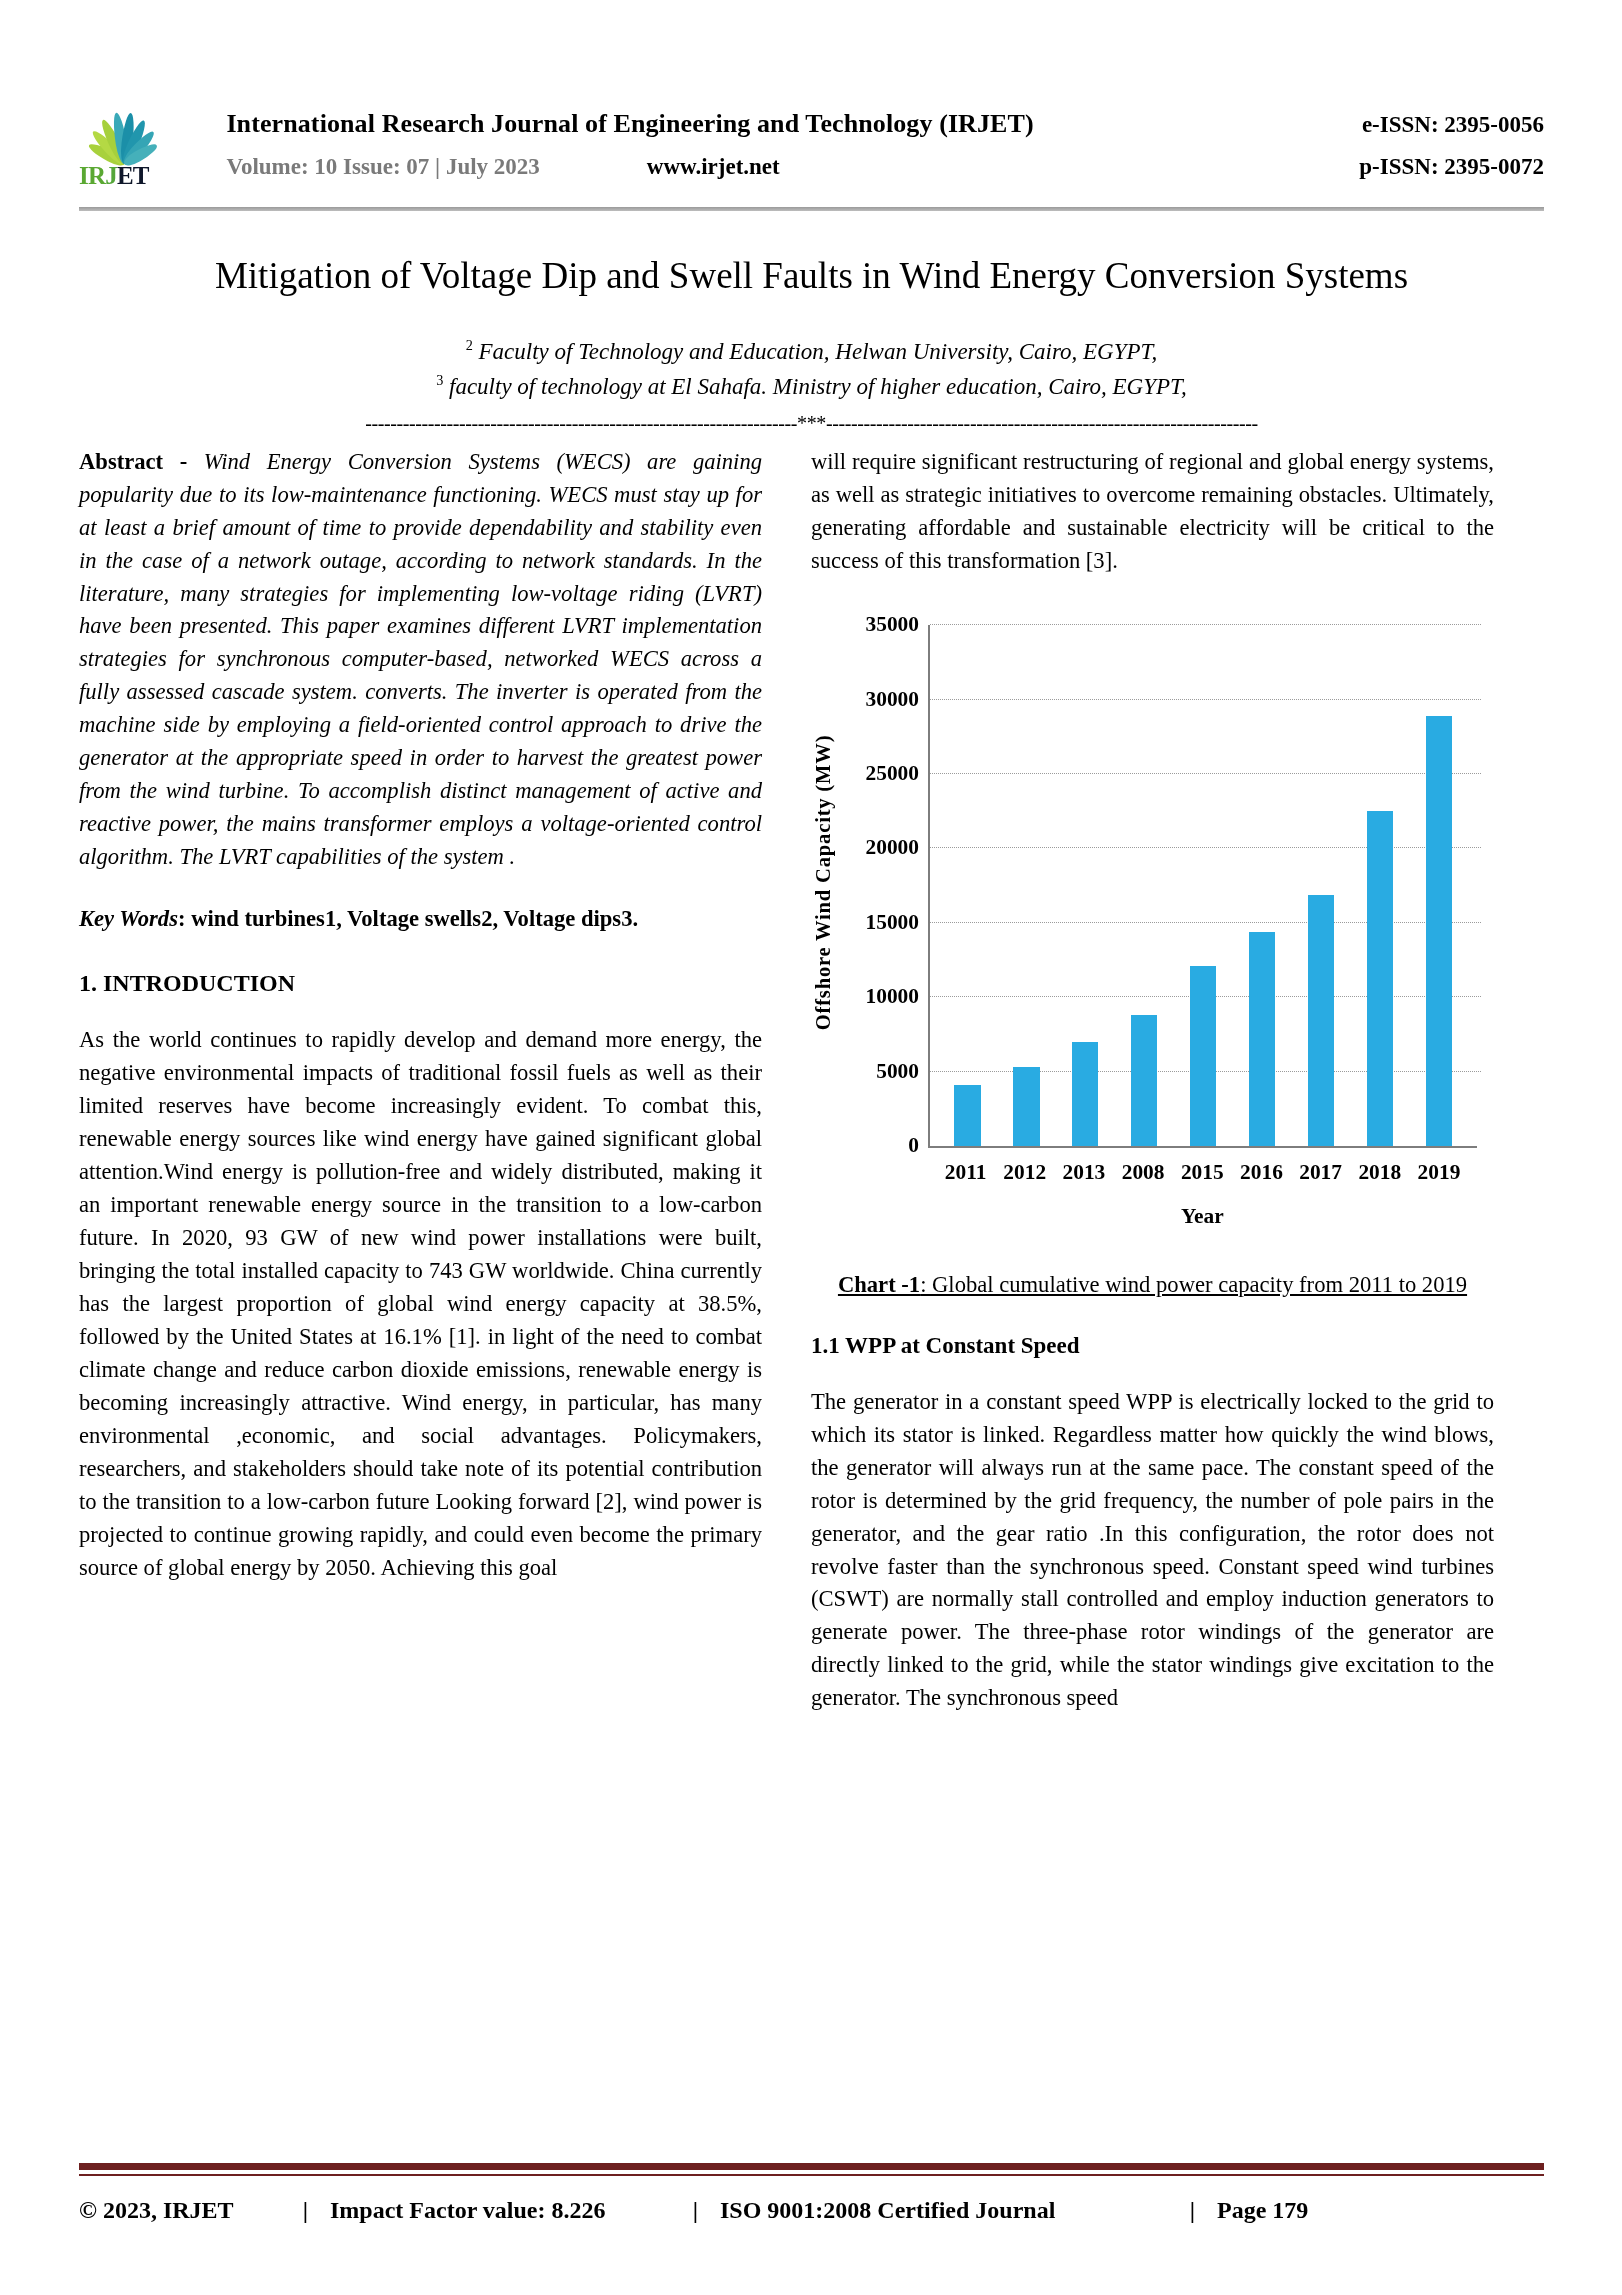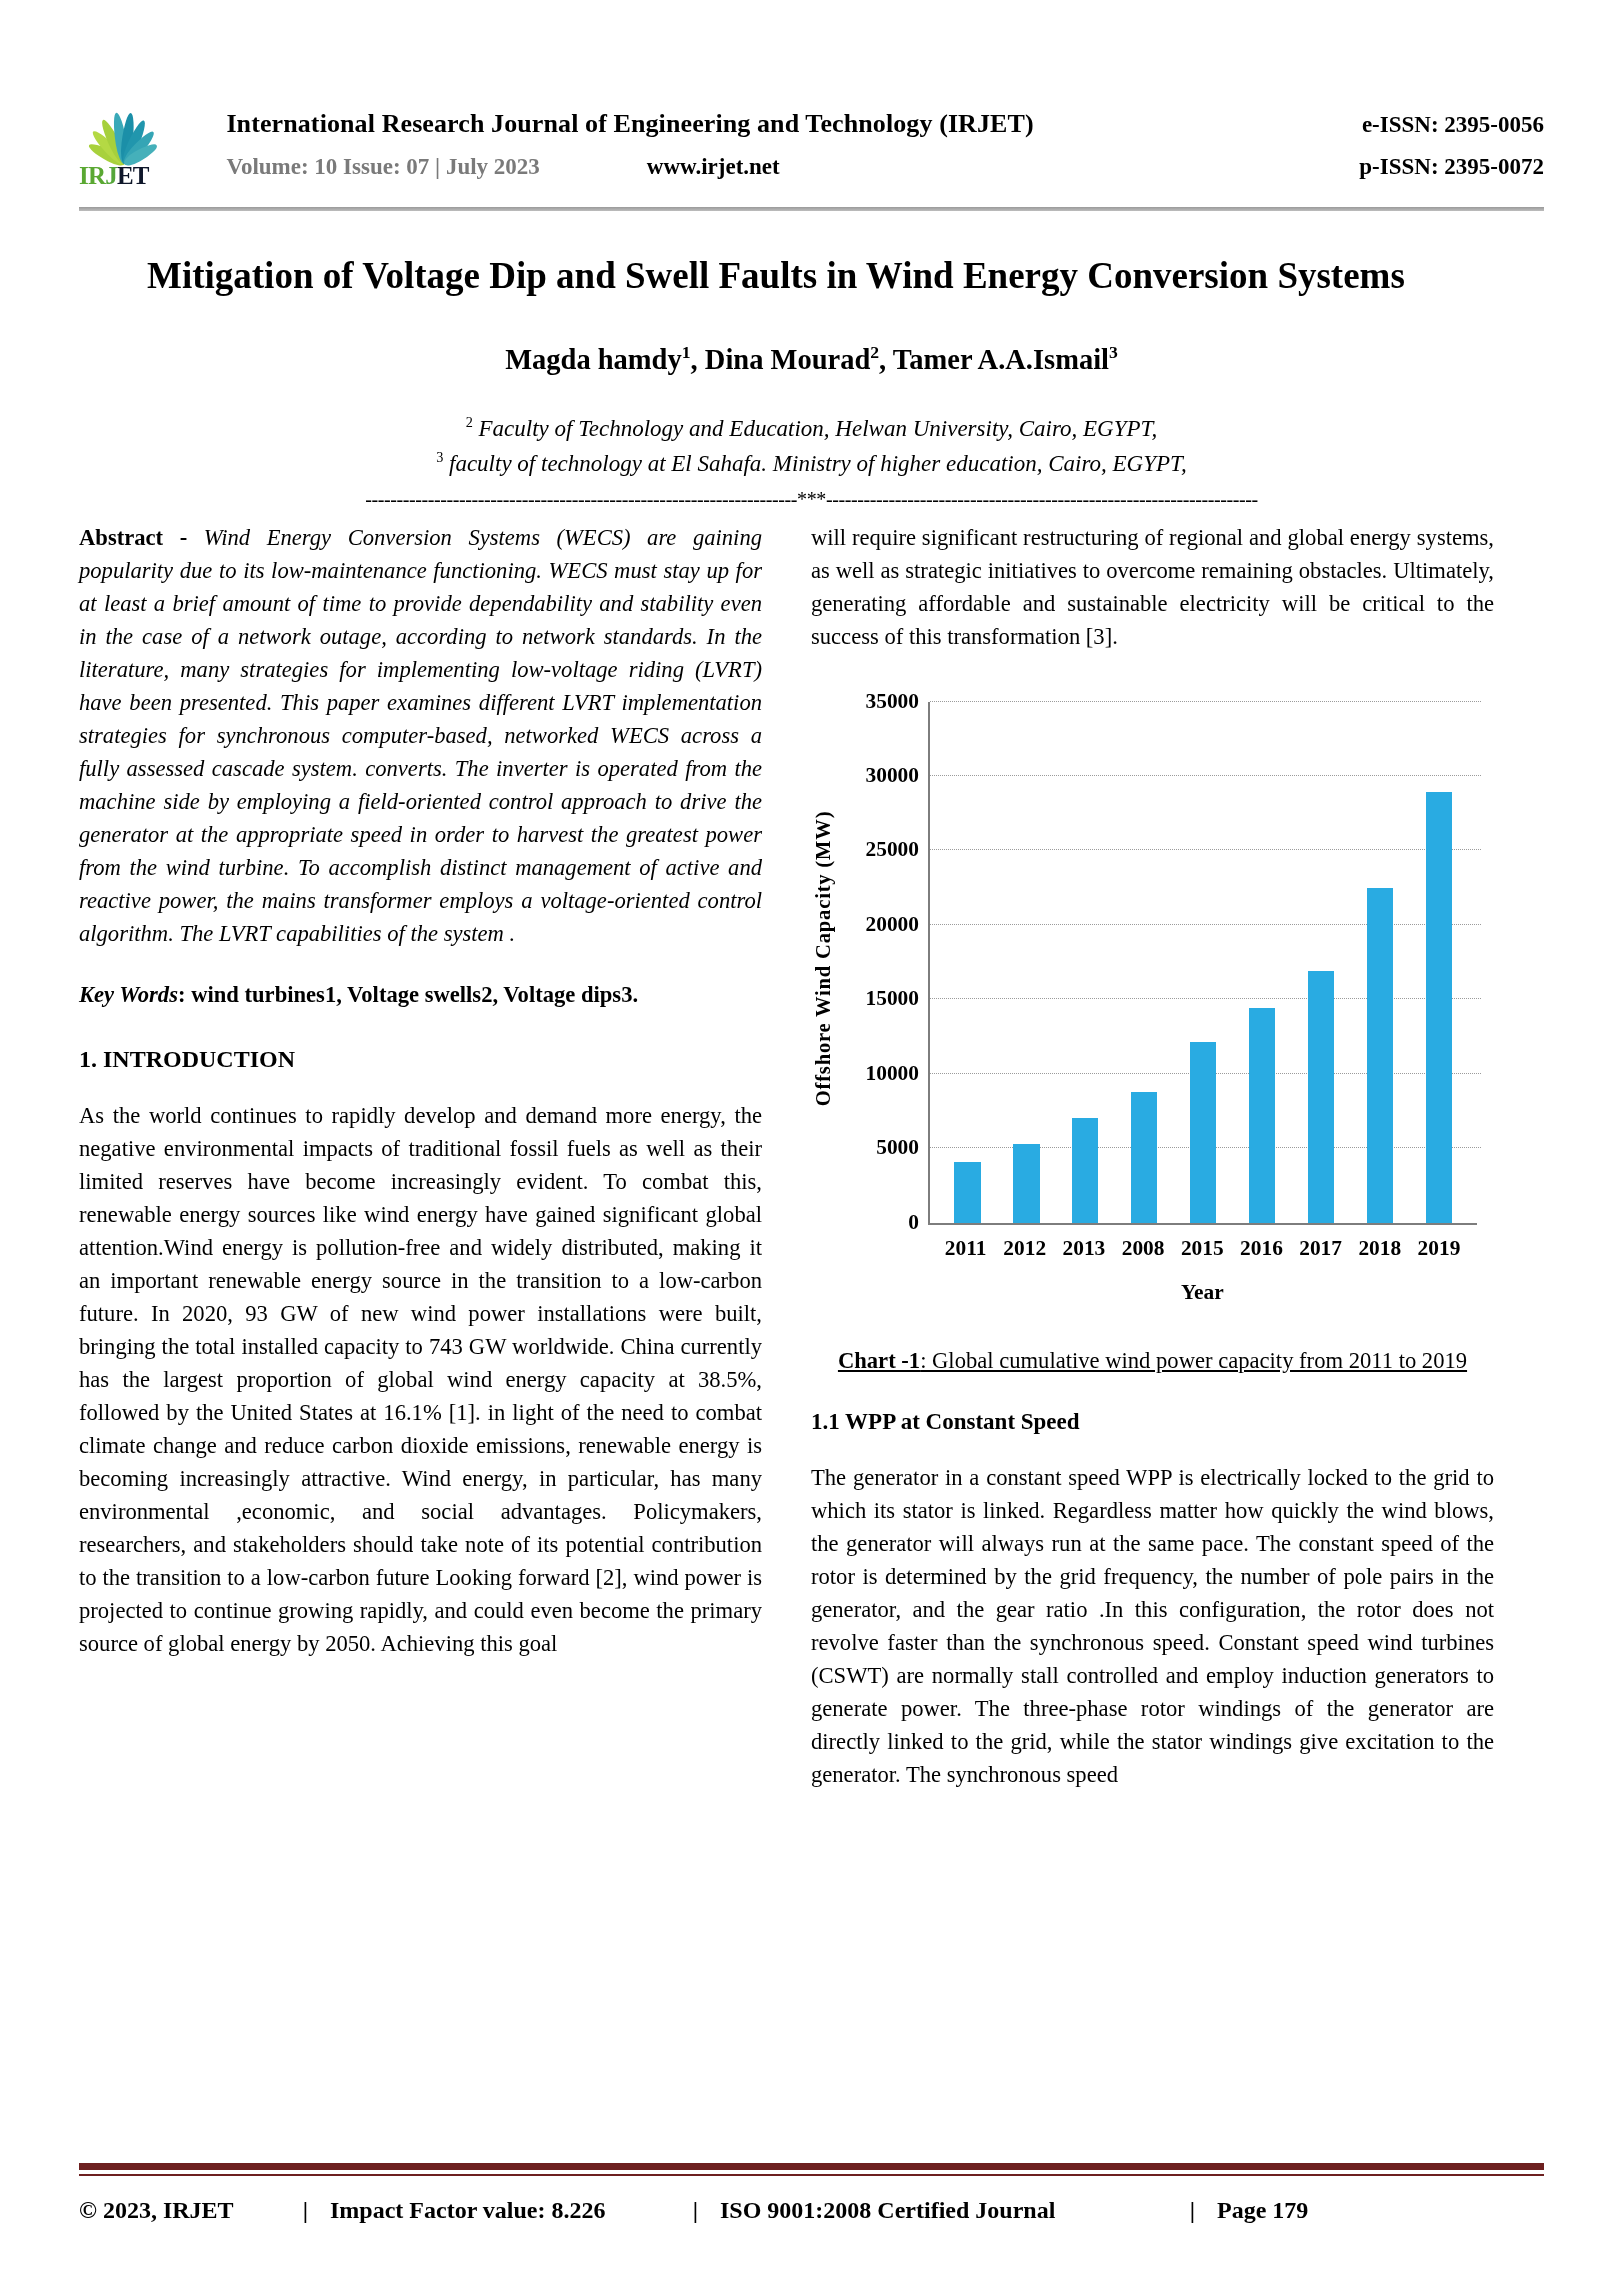--- a/index.html
+++ b/index.html
@@ -24,21 +24,21 @@
   .hdr-issn  { font-weight:bold; font-size:23px; margin-left:auto; white-space:nowrap; }
   .hdr-row2 { margin-top:14.3px; }
   .hdr-vol { font-weight:bold; font-size:23px; color:#7a7a7a; white-space:nowrap; }
   .hdr-url { font-weight:bold; font-size:23px; margin-left:107px; white-space:nowrap; }
   .logo-word { font-size:25px; font-weight:bold; letter-spacing:-0.8px; line-height:1;
                font-family:"Liberation Serif", serif; margin-top:-3.2px; }
   .logo-ir { color:#5aa832; } .logo-j { color:#55a63a; } .logo-et { color:#0f172a; }
   .rule-grey { height:4px; background:linear-gradient(#9a9a9a,#bdbdbd); margin-top:11px; }
 
   
-  h1.doc-title { font-size:37px; font-weight:bold; line-height:1.28;
+  h1.doc-title { font-size:37px; font-weight:normal; text-align:center; line-height:1.28;
                  margin:41px 68px 0 68px; }
   .authors { text-align:center; font-size:28.5px; font-weight:bold; margin-top:43px; }
   .authors sup { font-size:.62em; vertical-align:super; }
   .affils { text-align:center; font-style:italic; font-size:23px; line-height:1.52; margin-top:36px; }
   .affils sup { font-style:normal; font-size:.62em; vertical-align:super; }
   .sep-stars { text-align:center; font-size:20px; letter-spacing:-0.4px; margin-top:6.3px;
                white-space:nowrap; overflow:hidden; }
 
   
   .cols { display:flex; margin-top:11px; }
@@ -118,23 +118,20 @@
         <div class="hdr-vol">Volume: 10 Issue: 07 | July 2023</div>
         <div class="hdr-url">www.irjet.net</div>
         <div class="hdr-issn">p-ISSN: 2395-0072</div>
       </div>
     </div>
   </div>
   <div class="rule-grey"></div>
 
   <h1 class="doc-title">Mitigation of Voltage Dip and Swell Faults in Wind Energy Conversion Systems</h1>
 
-  <div class="authors">
-    <span>Magda hamdy</span><sup>1</sup>, <span>Dina Mourad</span><sup>2</sup>, <span>Tamer A.A.Ismail</span><sup>3</sup>
-  </div>
 
   <div class="affils">
     <div><sup>2</sup> <span>Faculty of Technology and Education, Helwan University, Cairo, EGYPT,</span></div>
     <div><sup>3</sup> <span>faculty of technology at El Sahafa. Ministry of higher education, Cairo, EGYPT,</span></div>
   </div>
 
   <div class="sep-stars">---------------------------------------------------------------------***---------------------------------------------------------------------</div>
 
   <div class="cols">
 

